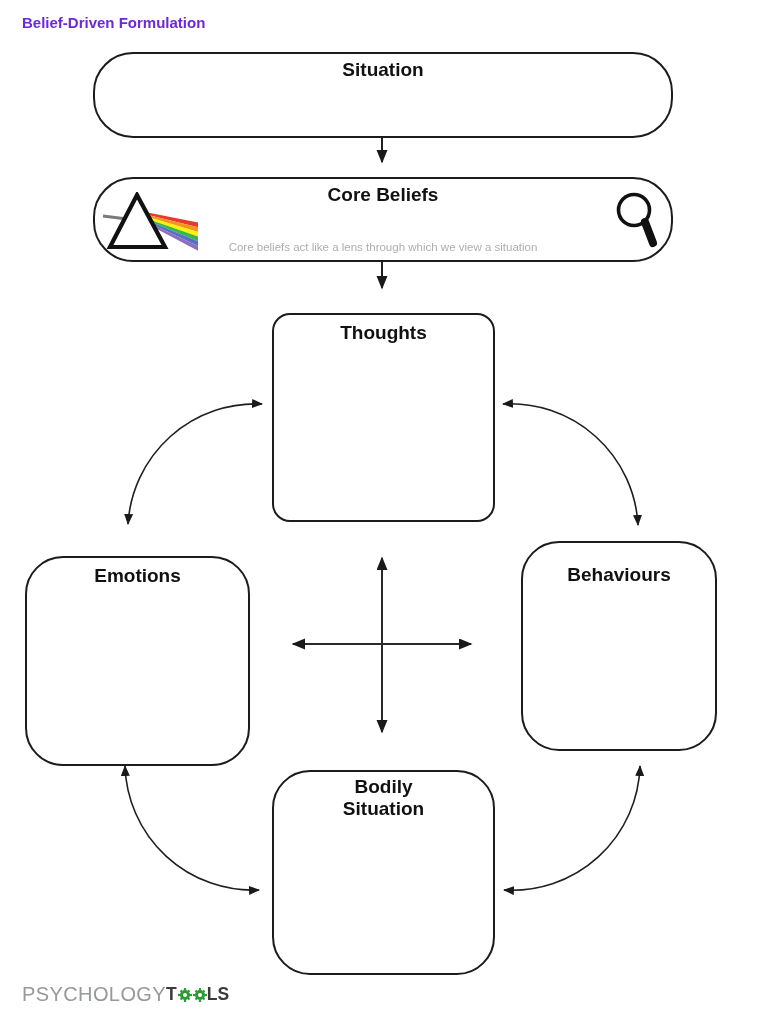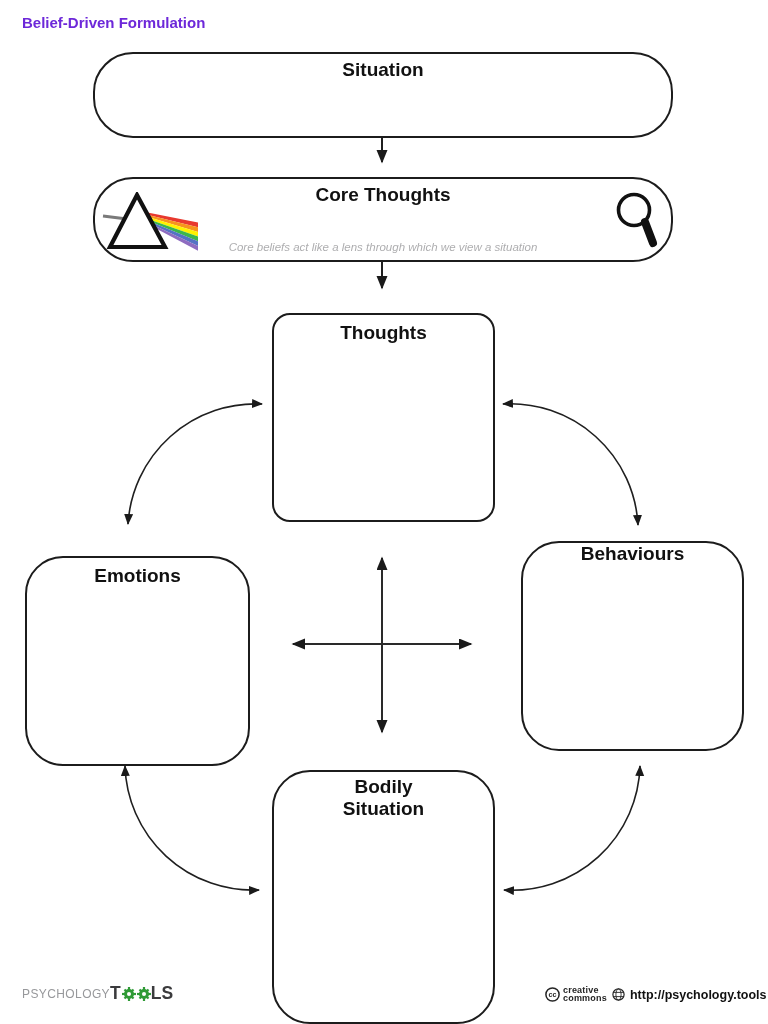--- a/index.html
+++ b/index.html
@@ -6,30 +6,30 @@
   #page{position:relative;width:768px;height:1024px;background:#fff;overflow:hidden;
         font-family:"Liberation Sans", sans-serif;}
   .page-title{position:absolute;left:22px;top:14px;font-size:15px;font-weight:bold;color:#6d28d9;}
   .box{position:absolute;box-sizing:border-box;border:2px solid #1c1c1c;background:#fff;
        display:flex;flex-direction:column;align-items:center;z-index:2;}
   .box .label{font-size:19px;font-weight:bold;color:#111;text-align:center;line-height:1.15;}
   #box-situation{left:93px;top:52px;width:580px;height:86px;border-radius:40px;padding-top:5px;}
   #box-core{left:93px;top:177px;width:580px;height:85px;border-radius:40px;padding-top:5px;}
   #box-thoughts{left:272px;top:313px;width:223px;height:209px;border-radius:18px;padding-top:7px;}
   #box-emotions{left:25px;top:541px;width:225px;height:210px;border-radius:38px;padding-top:7px;margin-top:15px;}
-  #box-behaviours{left:521px;top:541px;width:223px;height:210px;border-radius:38px;padding-top:0;}
-  #box-bodily{left:272px;top:770px;width:223px;height:254px;border-radius:38px;padding-top:4px;}
+  #box-behaviours{left:521px;top:541px;width:196px;height:210px;border-radius:38px;padding-top:21px;}
+  #box-bodily{left:272px;top:770px;width:223px;height:205px;border-radius:38px;padding-top:4px;}
   .caption{position:absolute;bottom:7px;left:0;right:0;text-align:center;
-           font-size:11.5px;color:#aeaeb0;font-weight:400;font-style:italic;}
+           font-size:11.5px;color:#aeaeb0;font-weight:400;}
   .prism-wrap{position:absolute;left:6px;top:13px;}
   .magnifier-wrap{position:absolute;right:12px;top:13px;}
   #arrow-layer{position:absolute;left:0;top:0;z-index:1;}
   
   .brand{position:absolute;left:22px;top:983px;display:flex;align-items:center;z-index:3;}
-  .brand .psy{font-size:12px;letter-spacing:.4px;color:#97989b;font-weight:400;}
+  .brand .psy{font-size:20px;letter-spacing:.4px;color:#97989b;font-weight:400;}
   .brand .tools{font-size:17.5px;font-weight:bold;color:#3b3b3d;display:flex;align-items:center;}
   .brand .gear{margin:1px 0 0 1px;}
   .license{position:absolute;left:545px;top:987px;display:flex;align-items:center;gap:5px;z-index:3;}
   .cc-group{display:flex;align-items:center;gap:3px;}
   .cc-words{display:flex;flex-direction:column;justify-content:center;}
   .cc-words span{font-size:9px;font-weight:bold;color:#252525;line-height:7.5px;letter-spacing:.2px;}
   .url{font-size:12.5px;font-weight:bold;color:#111;}
 </style>
 </head>
 <body>
@@ -64,21 +64,21 @@
     <path d="M 503 404 A 128 128 0 0 1 638 525" fill="none" stroke="#1f1f1f" stroke-width="1.6" marker-start="url(#ahR)" marker-end="url(#ah)"></path>
     <path d="M 125 766 A 128 128 0 0 0 259 890" fill="none" stroke="#1f1f1f" stroke-width="1.6" marker-start="url(#ahR)" marker-end="url(#ah)"></path>
     <path d="M 640 766 A 128 128 0 0 1 504 890" fill="none" stroke="#1f1f1f" stroke-width="1.6" marker-start="url(#ahR)" marker-end="url(#ah)"></path>
   </svg>
 
   <div class="box" id="box-situation">
     <div class="label">Situation</div>
   </div>
 
   <div class="box" id="box-core">
-    <div class="label">Core Thoughts</div>
+    <div class="label">Core Beliefs</div>
 
     <div class="prism-wrap">
       <svg width="100" height="60" viewBox="0 0 100 60">
         <line x1="2" y1="24" x2="26" y2="27" stroke="#7a7a7a" stroke-width="3.2"></line>
         <polygon points="44,20 97,30.5 97,35.2 45.2,22.4" fill="#e8392f"></polygon>
         <polygon points="45.2,22.4 97,35.2 97,39.9 46.4,24.8" fill="#f7941d"></polygon>
         <polygon points="46.4,24.8 97,39.9 97,44.6 47.6,27.2" fill="#fff200"></polygon>
         <polygon points="47.6,27.2 97,44.6 97,49.3 48.8,29.6" fill="#3cb64c"></polygon>
         <polygon points="48.8,29.6 97,49.3 97,54 50,32" fill="#5472c4"></polygon>
         <polygon points="50,32 97,54 97,58.7 51.2,34.4" fill="#8e6cc0"></polygon>
@@ -144,33 +144,14 @@
           <rect x="5.9" y="10.8" width="2.2" height="2.6" transform="rotate(45 7 7)"></rect>
           <rect x="0.6" y="5.9" width="2.6" height="2.2" transform="rotate(45 7 7)"></rect>
           <rect x="10.8" y="5.9" width="2.6" height="2.2" transform="rotate(45 7 7)"></rect>
         </g>
         <circle cx="7" cy="7" r="2" fill="#ffffff"></circle>
       </svg>
       <span>LS</span>
     </span>
   </div>
 
-  <div class="license">
-    <div class="cc-group">
-      <svg width="15" height="15" viewBox="0 0 15 15">
-        <circle cx="7.5" cy="7.5" r="6.6" fill="none" stroke="#252525" stroke-width="1.5"></circle>
-        <text x="7.5" y="10" text-anchor="middle" font-size="7.2" font-weight="bold" fill="#252525" font-family="Liberation Sans, sans-serif">cc</text>
-      </svg>
-      <div class="cc-words">
-        <span>creative</span>
-        <span>commons</span>
-      </div>
-    </div>
-    <svg width="13" height="13" viewBox="0 0 13 13">
-      <circle cx="6.5" cy="6.5" r="5.6" fill="none" stroke="#252525" stroke-width="1.2"></circle>
-      <ellipse cx="6.5" cy="6.5" rx="2.6" ry="5.6" fill="none" stroke="#252525" stroke-width="0.9"></ellipse>
-      <line x1="1" y1="4.4" x2="12" y2="4.4" stroke="#252525" stroke-width="0.9"></line>
-      <line x1="1" y1="8.6" x2="12" y2="8.6" stroke="#252525" stroke-width="0.9"></line>
-    </svg>
-    <span class="url">http://psychology.tools</span>
-  </div>
 
 </div>
 
 </body></html>

